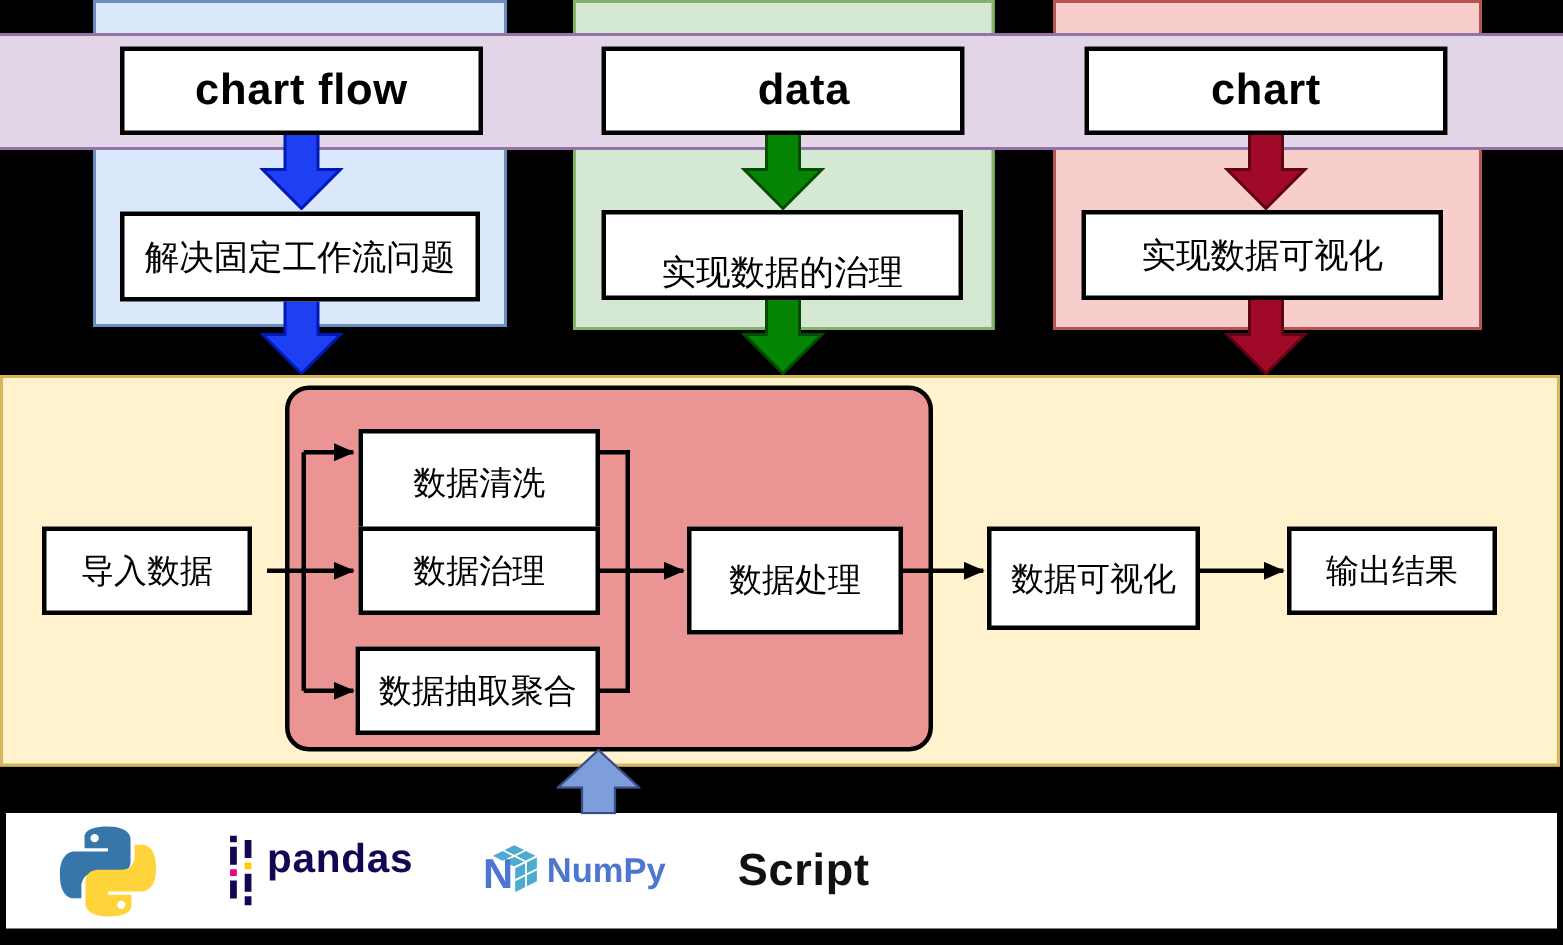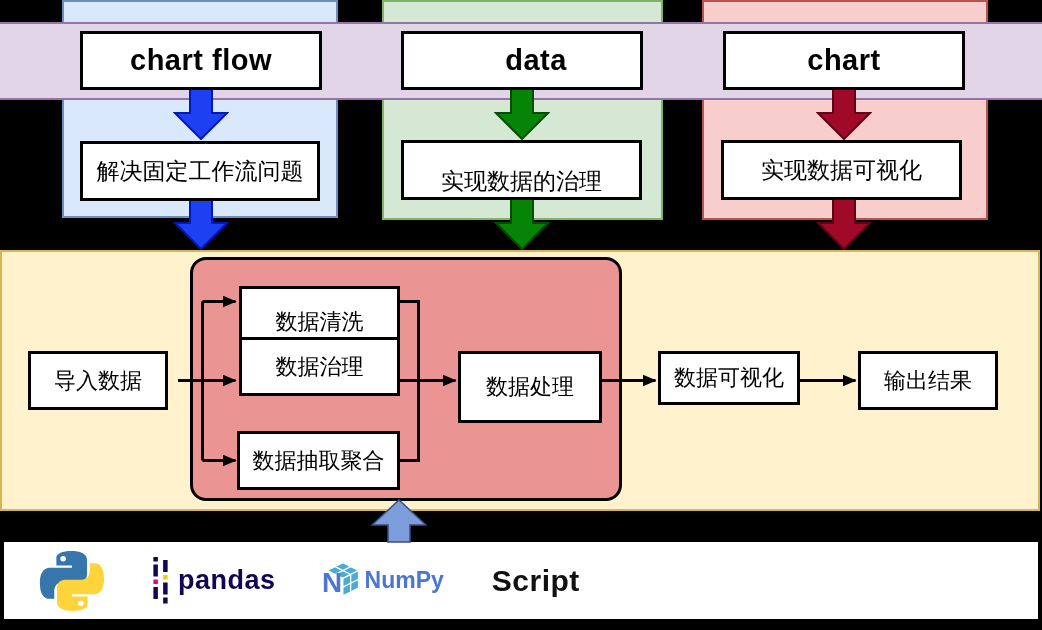--- a/index.html
+++ b/index.html
@@ -28,21 +28,21 @@
   .arr-red polygon{fill:var(--arrow_red);stroke:var(--arrow_red_edge);}
   
   .yellow{left:0;top:250px;width:1040px;height:261px;background:var(--section_yellow_fill);border:2px solid var(--section_yellow_border);z-index:2;}
   .pink-group{left:190px;top:257px;width:432px;height:244px;background:var(--pink_group_fill);border:3px solid var(--node_border);border-radius:16px;z-index:3;}
   .flow-box{font-size:22px;}
   .connectors{left:0;top:0;width:1042px;height:630px;z-index:4;pointer-events:none;}
   .up-arrow{left:371px;top:499px;width:56px;height:44px;z-index:3;}
   .up-arrow polygon{fill:var(--arrow_up_fill);stroke:var(--arrow_up_edge);stroke-width:1.5;}
   
   .footer{left:4px;top:542px;width:1034px;height:77px;background:var(--footer_bg);z-index:2;display:flex;align-items:center;}
-  .pandas-wrap{display:flex;align-items:center;margin-left:44px;}
+  .pandas-wrap{display:flex;align-items:flex-start;margin-left:44px;}
   .pandas-text{font-size:27px;font-weight:bold;color:var(--pandas_navy);margin-left:7px;letter-spacing:.5px;}
   .numpy-wrap{display:flex;align-items:center;margin-left:46px;}
   .numpy-text{font-size:23px;font-weight:bold;color:var(--numpy_blue);margin-left:3px;}
   .script-label{font-size:30px;font-weight:bold;color:var(--script_text);margin-left:48px;letter-spacing:.5px;}
   .pylogo{margin-left:34px;}
 </style>
 </head>
 <body>
 
 <div class="abs panel panel-blue"></div>
@@ -111,30 +111,30 @@
     <path d="M800,380.5 H855.5" marker-end="url(#ah)"></path>
   </g>
 </svg>
 
 <div class="abs wbox flow-box" style="left:28px;top:351px;width:140px;height:59px;">
     <span>导入数据</span>
   </div>
 <div class="abs wbox flow-box" style="left:239px;top:286px;width:161px;height:72px;">
     <span>数据清洗</span>
   </div>
-<div class="abs wbox flow-box" style="left:239px;top:337px;width:161px;height:59px;">
+<div class="abs wbox flow-box" style="left:239px;top:351px;width:161px;height:59px;">
     <span>数据治理</span>
   </div>
 <div class="abs wbox flow-box" style="left:237px;top:431px;width:163px;height:59px;">
     <span>数据抽取聚合</span>
   </div>
 <div class="abs wbox flow-box" style="left:458px;top:351px;width:144px;height:72px;">
     <span>数据处理</span>
   </div>
-<div class="abs wbox flow-box" style="left:658px;top:351px;width:142px;height:54px;align-items:center;">
+<div class="abs wbox flow-box" style="left:658px;top:351px;width:142px;height:69px;align-items:center;">
     <span>数据可视化</span>
   </div>
 <div class="abs wbox flow-box" style="left:858px;top:351px;width:140px;height:59px;">
     <span>输出结果</span>
   </div>
 
 <svg class="abs up-arrow" viewBox="0 0 56 44">
   <polygon points="28,1 55,26 39,26 39,43 17,43 17,26 1,26"></polygon>
 </svg>
 

